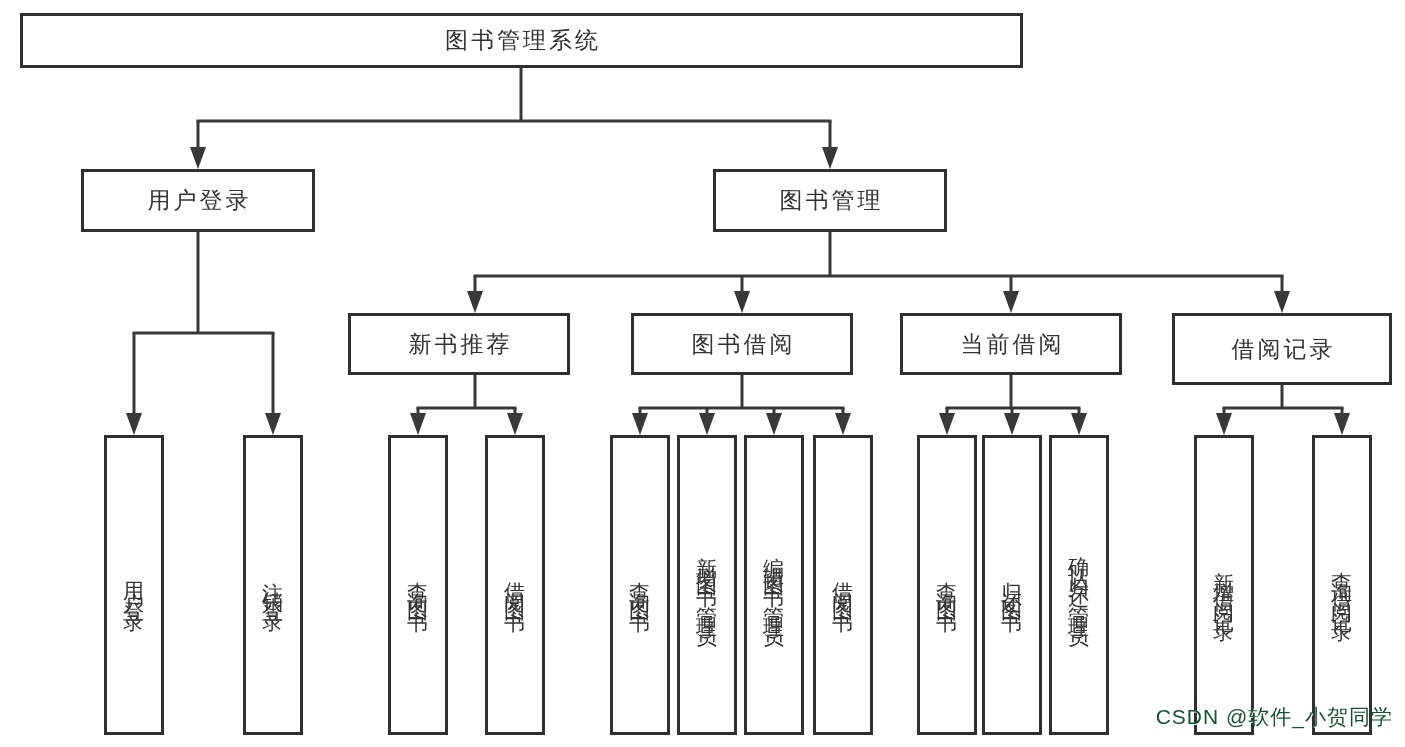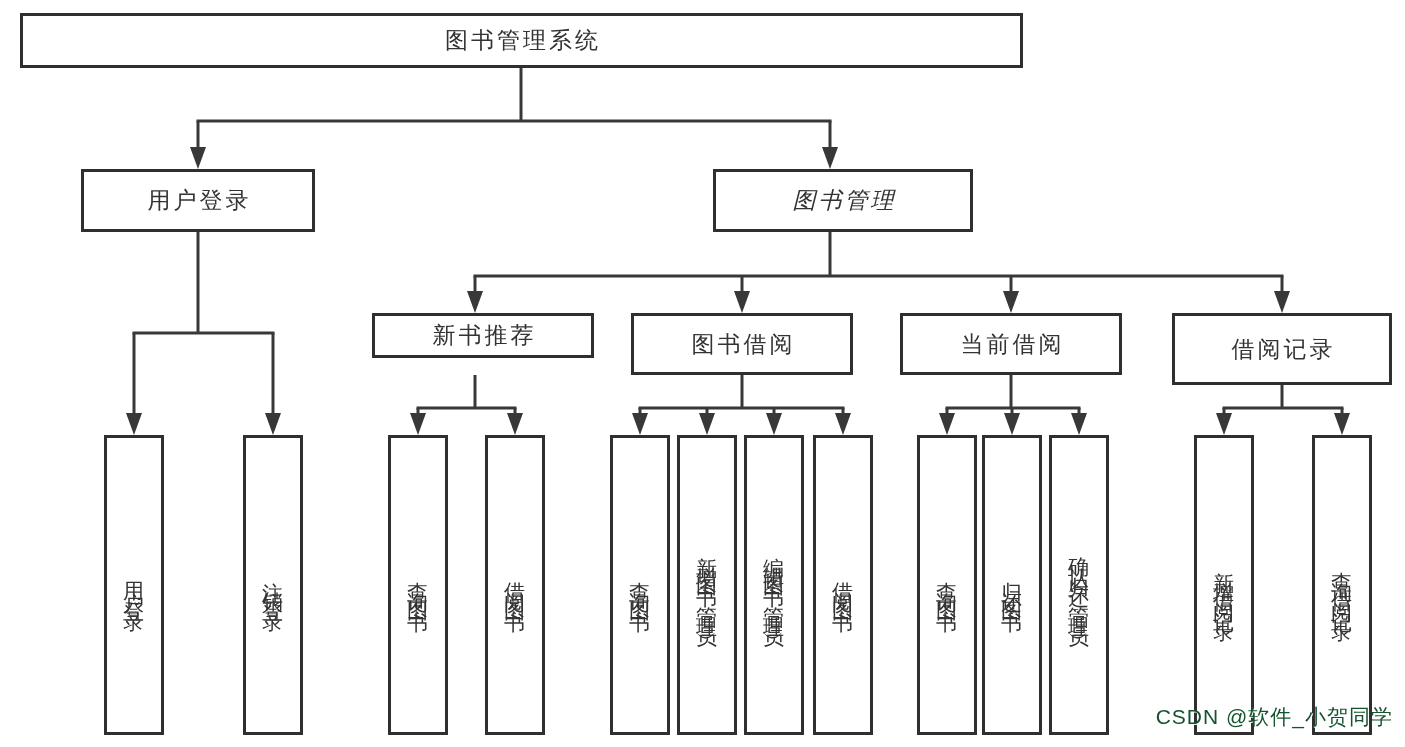--- a/index.html
+++ b/index.html
@@ -107,23 +107,23 @@
       <line x1="1222.5" y1="408" x2="1343.5" y2="408" stroke="#383838" stroke-width="3"></line>
       <line x1="1224" y1="408" x2="1224" y2="417" stroke="#383838" stroke-width="3"></line>
       <polygon points="1216,413 1232,413 1224,435" fill="#383838"></polygon>
       <line x1="1342" y1="408" x2="1342" y2="417" stroke="#383838" stroke-width="3"></line>
       <polygon points="1334,413 1350,413 1342,435" fill="#383838"></polygon>
     </svg>
 
   <div class="node hnode" style="left:20px;top:13px;width:1003px;height:55px;">图书管理系统</div>
 
   <div class="node hnode" style="left:81px;top:169px;width:234px;height:63px;">用户登录</div>
-  <div class="node hnode" style="left:713px;top:169px;width:260px;height:63px;font-style:italic;">图书管理</div>
+  <div class="node hnode" style="left:713px;top:169px;width:234px;height:63px;">图书管理</div>
 
-  <div class="node hnode" style="left:372px;top:313px;width:222px;height:45px;text-align:right;">新书推荐</div>
+  <div class="node hnode" style="left:348px;top:313px;width:222px;height:62px;text-align:right;">新书推荐</div>
   <div class="node hnode" style="left:631px;top:313px;width:222px;height:62px;text-align:center;">图书借阅</div>
   <div class="node hnode" style="left:900px;top:313px;width:222px;height:62px;text-align:center;">当前借阅</div>
   <div class="node hnode" style="left:1172px;top:313px;width:220px;height:72px;">借阅记录</div>
 
   <div class="node leaf" style="left:104px;top:435px;width:60px;height:300px;">用户登录</div>
   <div class="node leaf" style="left:243px;top:435px;width:60px;height:300px;">注销登录</div>
 
   <div class="node leaf" style="left:388px;top:435px;width:60px;height:300px;">查询图书</div>
   <div class="node leaf" style="left:485px;top:435px;width:60px;height:300px;">借阅图书</div>
 

